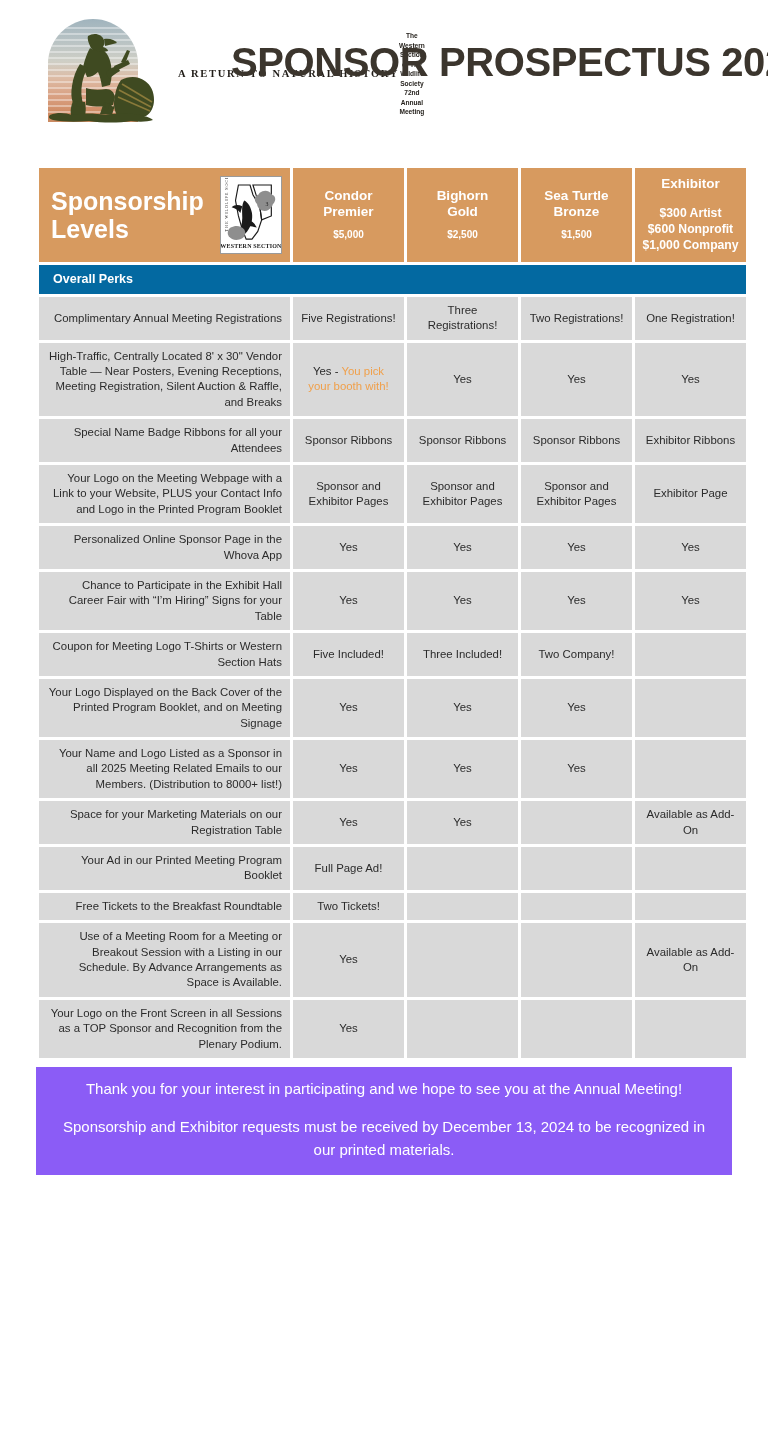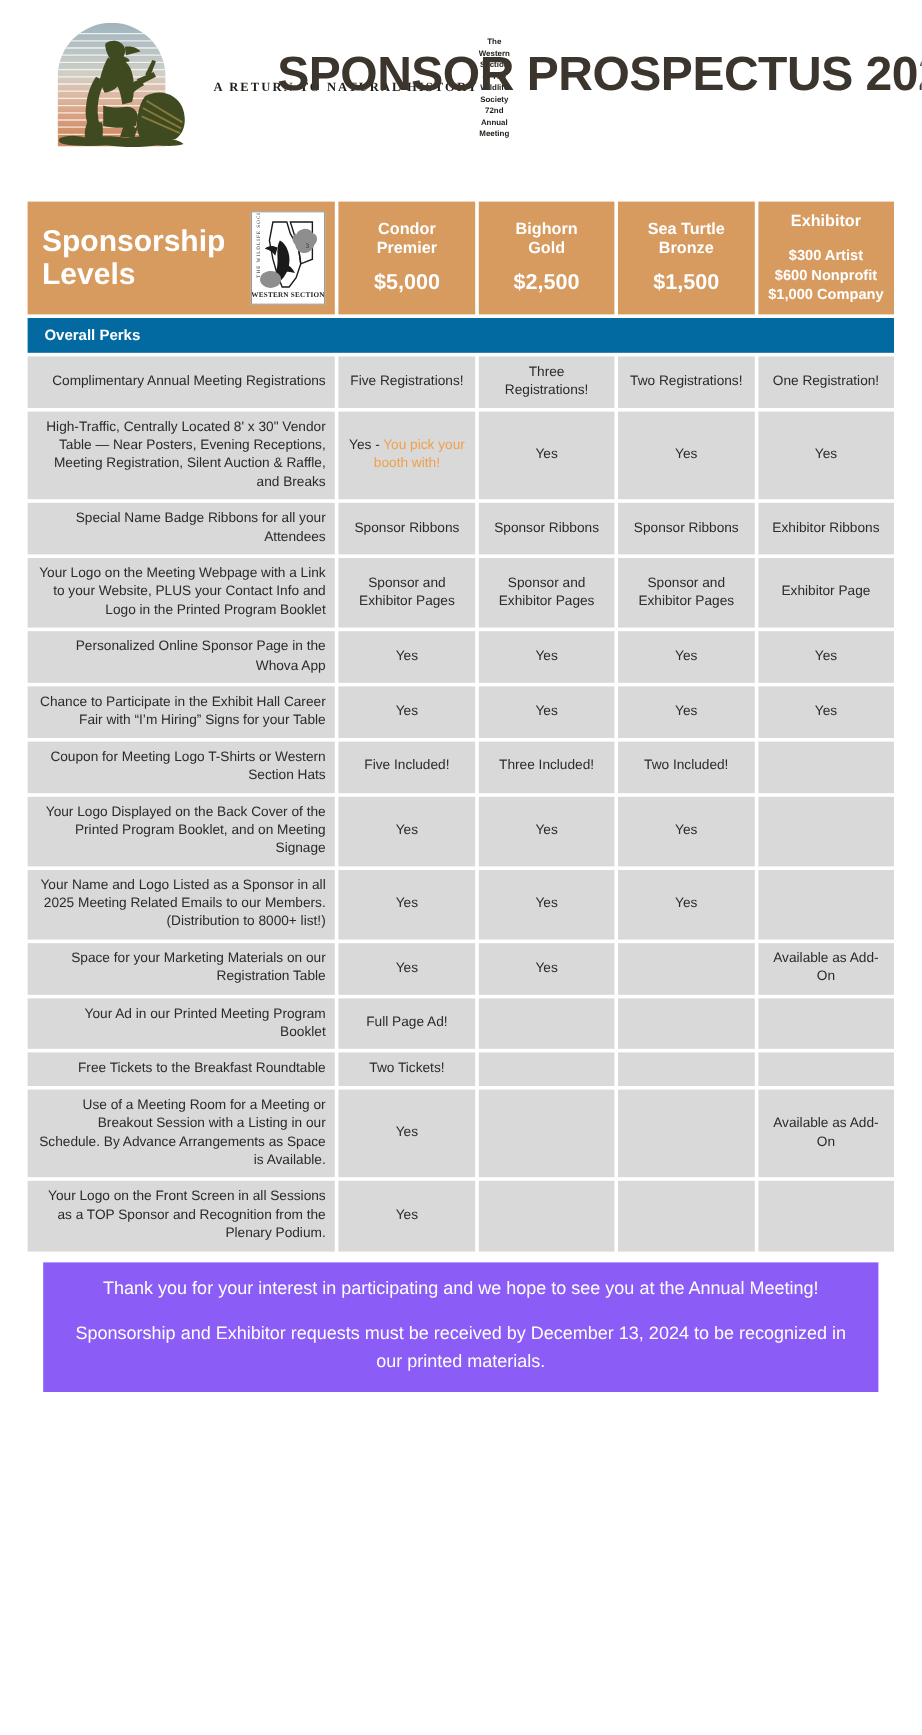--- a/index.html
+++ b/index.html
@@ -60,21 +60,21 @@
     font-weight: 700;
     color: #3b352d;
     letter-spacing: -0.4px;
     padding-top: 26px;
     padding-left: 8px;
     white-space: nowrap;
   }
 
   
   .table-wrap {
-    padding: 0 20px;
+    padding: 0 36px;
   }
 
   .sp-table {
     width: 100%;
     border-collapse: separate;
     border-spacing: 3px;
     table-layout: fixed;
   }
 
   .sp-table td {
@@ -127,21 +127,21 @@
     flex: 0 0 62px;
   }
 
   .tier-name {
     font-size: 13.5px;
     font-weight: 700;
     line-height: 1.2;
   }
 
   .tier-price {
-    font-size: 18px;
+    font-size: 10px;
     font-weight: 700;
     margin-top: 8px;
   }
 
   .tier-price.multi {
     margin-top: 14px;
     line-height: 1.3;
     font-size: 12.2px;
   }
 
@@ -402,21 +402,21 @@
           <td class="feature-text">Chance to Participate in the Exhibit Hall Career Fair with “I’m Hiring” Signs for your Table</td>
           <td class="cell-val">Yes</td>
           <td class="cell-val">Yes</td>
           <td class="cell-val">Yes</td>
           <td class="cell-val">Yes</td>
         </tr>
         <tr>
           <td class="feature-text">Coupon for Meeting Logo T-Shirts or Western Section Hats</td>
           <td class="cell-val">Five Included!</td>
           <td class="cell-val">Three Included!</td>
-          <td class="cell-val">Two Included!</td>
+          <td class="cell-val">Two Company!</td>
           <td class="cell-val"></td>
         </tr>
         <tr>
           <td class="feature-text">Your Logo Displayed on the Back Cover of the Printed Program Booklet, and on Meeting Signage</td>
           <td class="cell-val">Yes</td>
           <td class="cell-val">Yes</td>
           <td class="cell-val">Yes</td>
           <td class="cell-val"></td>
         </tr>
         <tr>

